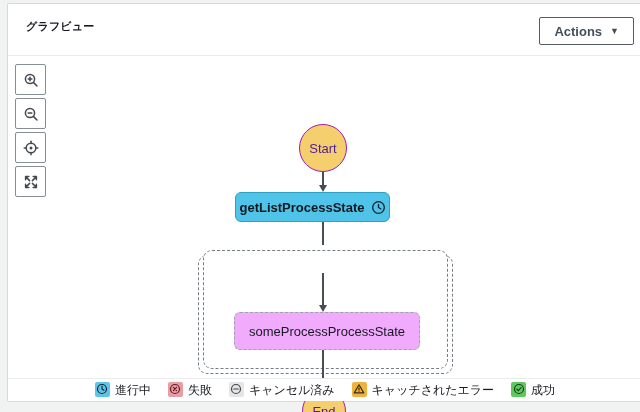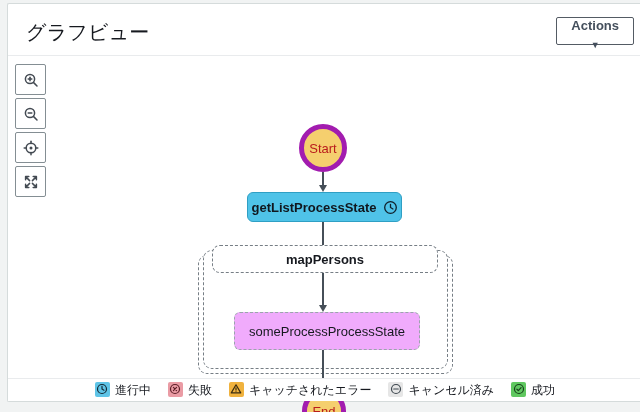--- a/index.html
+++ b/index.html
@@ -14,39 +14,39 @@
     position:absolute; left:7px; top:3px; width:635px; height:399px;
     background:#ffffff;
     border:1px solid #d5dbdb;
     border-right:none;
     border-radius:2px 0 0 2px;
   }
   
   .card-header { position:absolute; left:0; top:0; right:0; height:52px;
     border-bottom:1px solid #e9ebed; }
   .page-title { position:absolute; left:18px; top:15px;
-    font-size:20px; font-weight:400; color:#16191f; letter-spacing:.2px; }
+    font-size:11px; font-weight:700; color:#16191f; letter-spacing:.2px; }
   .actions-btn { position:absolute; right:8px; top:13px; height:28px;
     padding:0 14px; background:#fff; border:1px solid #545b64; border-radius:2px;
     font-size:13px; font-weight:700; color:#444f5c;
-    display:flex; align-items:center; gap:8px; cursor:pointer;flex-direction:column; }
+    display:flex; align-items:center; gap:8px; cursor:pointer; }
   .actions-caret { font-size:9px; line-height:1; color:#444f5c; }
   
   .toolbar { position:absolute; left:7px; top:60px; width:32px; }
   .tool-btn { position:absolute; left:0; width:31px; height:31px;
     background:#fff; border:1px solid #848e93; border-radius:2px;
     display:flex; align-items:center; justify-content:center; cursor:pointer; }
   .tool-btn svg { stroke:#434a52; fill:none; stroke-width:1.5; stroke-linecap:round; stroke-linejoin:round; }
   
   .graph { position:absolute; left:0; top:53px; right:0; bottom:23px; background:#fff; }
   .node-circle { position:absolute; border-radius:50%;
-    border:5px solid #a21caf; background:#f5cf6e;
+    border:1px solid #a21caf; background:#f5cf6e;
     display:flex; align-items:center; justify-content:center;
-    font-size:13px; color:#b91c1c; }
-  .task-box { position:absolute; left:239px; top:135px; width:155px; height:30px;
+    font-size:13px; color:#4c1d95; }
+  .task-box { position:absolute; left:227px; top:135px; width:155px; height:30px;
     border-radius:6px; border:1px solid #2f9fc4; background:#4fc3e8;
     display:flex; align-items:center; justify-content:center; gap:6px;
     font-size:13px; font-weight:600; color:#10171e; cursor:pointer; }
   .task-box svg { stroke:#10212b; fill:none; stroke-width:1.4; stroke-linecap:round; }
   .map-back { position:absolute; left:190px; top:198px; width:255px; height:119px;
     border:1px dashed #767e85; border-radius:9px; background:#fff; }
   .map-front { position:absolute; left:195px; top:193px; width:245px; height:119px;
     border:1px dashed #767e85; border-radius:9px; background:#fff; }
   .map-header { position:absolute; left:204px; top:188px; width:226px; height:28px;
     border:1px dashed #767e85; border-radius:8px; background:#fff;
@@ -102,21 +102,20 @@
     <div class="node-circle" style="left: 291px; top: 67px; width: 48px; height: 48px; background-color: rgb(245, 207, 110);">Start</div>
 
     <div class="task-box" style="background-color: rgb(79, 195, 232);">
       <span>getListProcessState</span>
       <svg width="15" height="15" viewBox="0 0 16 16">
         <circle cx="8" cy="8" r="6.2"></circle>
         <path d="M8 4.6 V8 L10.6 9.6"></path>
       </svg>
     </div>
 
-    <div class="map-header">mapPersons</div>
 
     <div class="map-child">someProcessProcessState</div>
 
     <div class="node-circle" style="left: 294px; top: 332px; width: 44px; height: 44px; background-color: rgb(245, 207, 110);">End</div>
   </div>
 
   <div class="toolbar">
     <button class="tool-btn" style="top:0;">
       <svg width="16" height="16" viewBox="0 0 16 16">
         <circle cx="7" cy="7" r="4.6"></circle>
@@ -165,39 +164,39 @@
     <div class="legend-item">
       <span class="legend-swatch" style="background-color: rgb(234, 155, 164);">
         <svg width="12" height="12" viewBox="0 0 16 16" style="stroke:#5e1f28;">
           <circle cx="8" cy="8" r="6"></circle>
             <path d="M5.9 5.9 L10.1 10.1 M10.1 5.9 L5.9 10.1"></path>
         </svg>
       </span>
       <span class="legend-label">失敗</span>
     </div>
     <div class="legend-item">
+      <span class="legend-swatch" style="background-color: rgb(230, 230, 230);">
+        <svg width="12" height="12" viewBox="0 0 16 16" style="stroke:#3f4850;">
+          <circle cx="8" cy="8" r="6"></circle>
+            <line x1="5" y1="8" x2="11" y2="8"></line>
+        </svg>
+      </span>
+      <span class="legend-label">キャンセル済み</span>
+    </div>
+    <div class="legend-item">
       <span class="legend-swatch" style="background-color: rgb(240, 178, 62);">
         <svg width="12" height="12" viewBox="0 0 16 16" style="stroke:#3a2c10;">
           <path d="M8 2.4 L14.3 13.2 H1.7 Z"></path>
           <line x1="8" y1="6.6" x2="8" y2="9.4"></line>
           <circle cx="8" cy="11.2" r="0.7" fill="#3a2c10" stroke="none"></circle>
         </svg>
       </span>
       <span class="legend-label">キャッチされたエラー</span>
     </div>
     <div class="legend-item">
-      <span class="legend-swatch" style="background-color: rgb(230, 230, 230);">
-        <svg width="12" height="12" viewBox="0 0 16 16" style="stroke:#3f4850;">
-          <circle cx="8" cy="8" r="6"></circle>
-            <line x1="5" y1="8" x2="11" y2="8"></line>
-        </svg>
-      </span>
-      <span class="legend-label">キャンセル済み</span>
-    </div>
-    <div class="legend-item">
       <span class="legend-swatch" style="background-color: rgb(95, 199, 95);">
         <svg width="12" height="12" viewBox="0 0 16 16" style="stroke:#17421b;">
           <circle cx="8" cy="8" r="6"></circle>
             <path d="M5.2 8.3 L7.1 10.2 L10.8 6.2"></path>
         </svg>
       </span>
       <span class="legend-label">成功</span>
     </div>
   </div>
 

